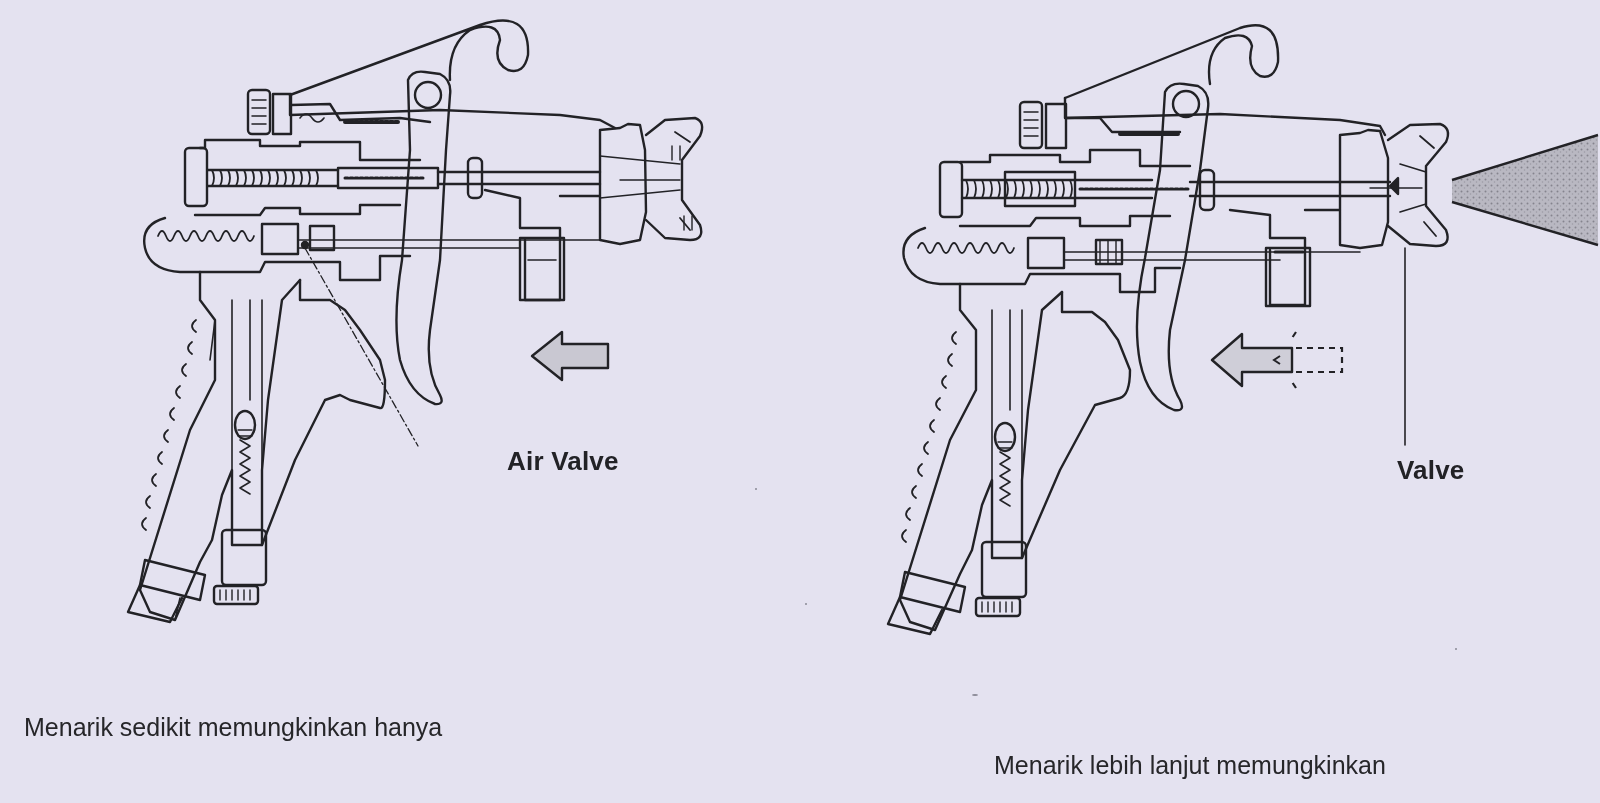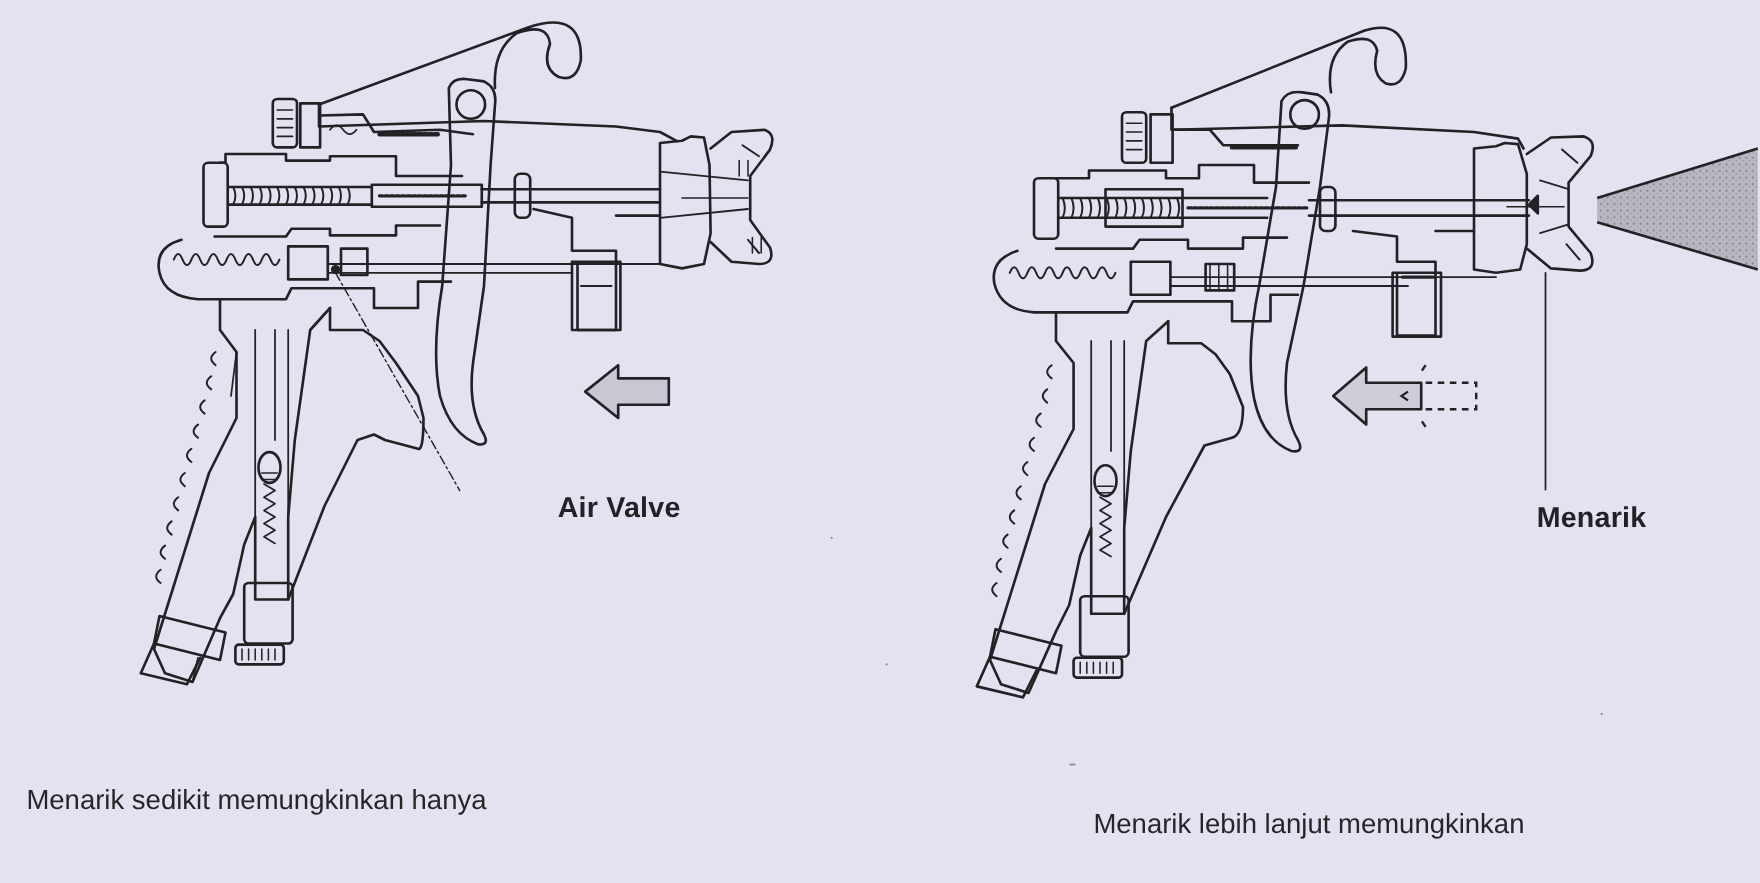--- a/index.html
+++ b/index.html
@@ -18,21 +18,21 @@
     .label {
       position: absolute; font-weight: bold; font-size: 26px;
       letter-spacing: 0.2px; color: #222226;
     }
     .label-air { left: 507px; top: 446px; }
     .label-needle { left: 1397px; top: 455px; }
     .caption {
       position: absolute; font-size: 25px; line-height: 34px; color: #262629;
     }
     .caption-left { left: 24px; top: 710px; }
-    .caption-right { left: 994px; top: 732px; }
+    .caption-right { left: 994px; top: 748px; }
     .dust { position: absolute; width: 2px; height: 2px; background: #8a8a96; border-radius: 50%; }
   </style>
 </head>
 <body>
 
 <div class="page">
 
   <div class="figure fig-left">
     <svg width="800" height="660" viewBox="0 0 800 660" fill="none" stroke="#222226" stroke-width="2.4" stroke-linejoin="round" stroke-linecap="round">
 
@@ -177,21 +177,21 @@
     </svg>
 
     <svg style="position:absolute;left:410px;top:328px;" width="135" height="64" viewBox="0 0 135 64">
       <path d="M2 32 L32 6 L32 20 L82 20 L82 44 L32 44 L32 58 Z" fill="#cfced8" stroke="#222226" stroke-width="2.4" stroke-linejoin="round"></path>
       <path d="M70 28 l-6 4 l6 4" stroke="#222226" stroke-width="2" fill="none"></path>
       <path d="M86 20 L132 20 L132 44 L86 44 M86 4 L82 10 M86 60 L82 54" stroke="#222226" stroke-width="2.2" stroke-dasharray="6 5" fill="none"></path>
     </svg>
   </div>
 
   <div class="label label-air">Air Valve</div>
-  <div class="label label-needle">Menarik</div>
+  <div class="label label-needle">Valve</div>
 
   <div class="caption caption-left">
     <div>Menarik sedikit memungkinkan hanya</div>
   </div>
   <div class="caption caption-right">
     <div>Menarik lebih lanjut memungkinkan</div>
   </div>
 
   <span class="dust" style="left:755px;top:488px;"></span>
   <span class="dust" style="left:805px;top:603px;"></span>

